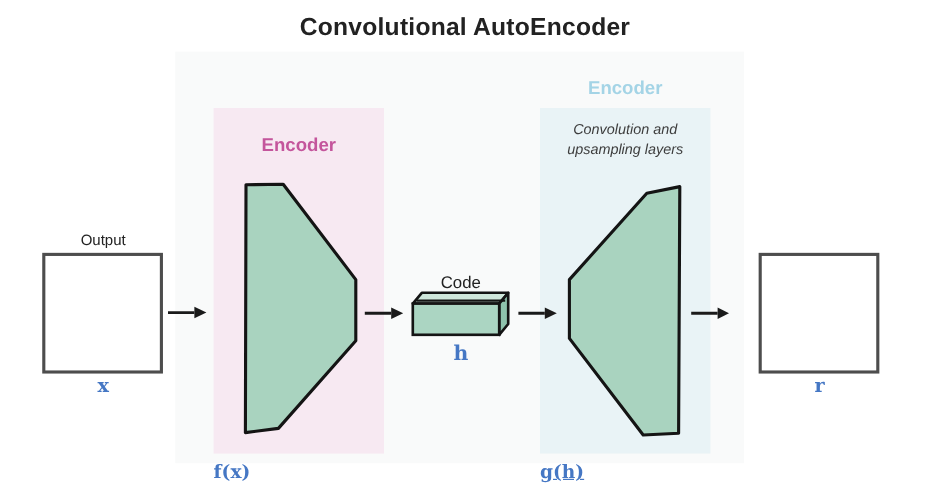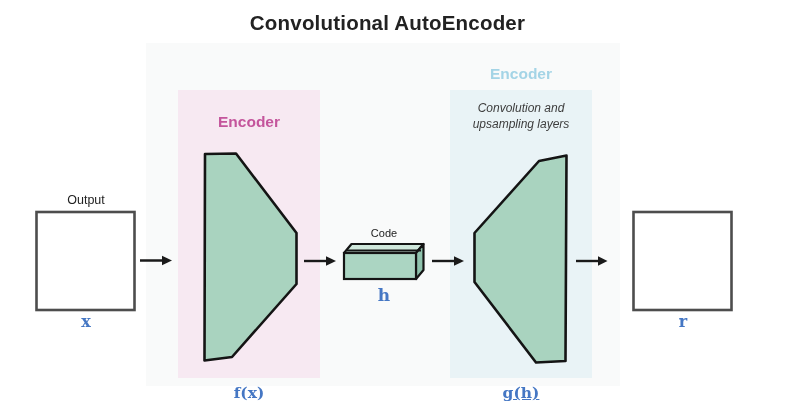--- a/index.html
+++ b/index.html
@@ -56,41 +56,40 @@
     text-align: center;
     font-size: 12.5px;
     color: #222222;
   }
   #input-label  { left: 36px; }
   #output-label { left: 633px; }
 
   #code-label {
     top: 227px; left: 344px; width: 80px;
     text-align: center;
-    font-size: 11px;
+    font-size: 14px;
     color: #222222;
   }
 
   .math-symbol {
     font-family: "DejaVu Serif", serif;
     font-weight: 700;
     color: #4577c4;
     text-align: center;
   }
   #input-symbol  { top: 312px; left: 36px;  width: 100px; font-size: 16px; }
   #output-symbol { top: 312px; left: 633px; width: 100px; font-size: 16px; }
   #code-symbol   { top: 285px; left: 344px; width: 80px;  font-size: 17px; }
 
   .func-label {
     top: 383px;
     font-family: "DejaVu Serif", serif;
     font-weight: 600;
     font-size: 15.5px;
     color: #4577c4;
-    text-align: center;
     width: 142px;
   }
   #encoder-func { left: 178px; }
   #decoder-func { left: 450px; text-decoration: underline; }
 
   #shapes-layer { left: 0; top: 0; }
 </style>
 </head>
 <body>
 

